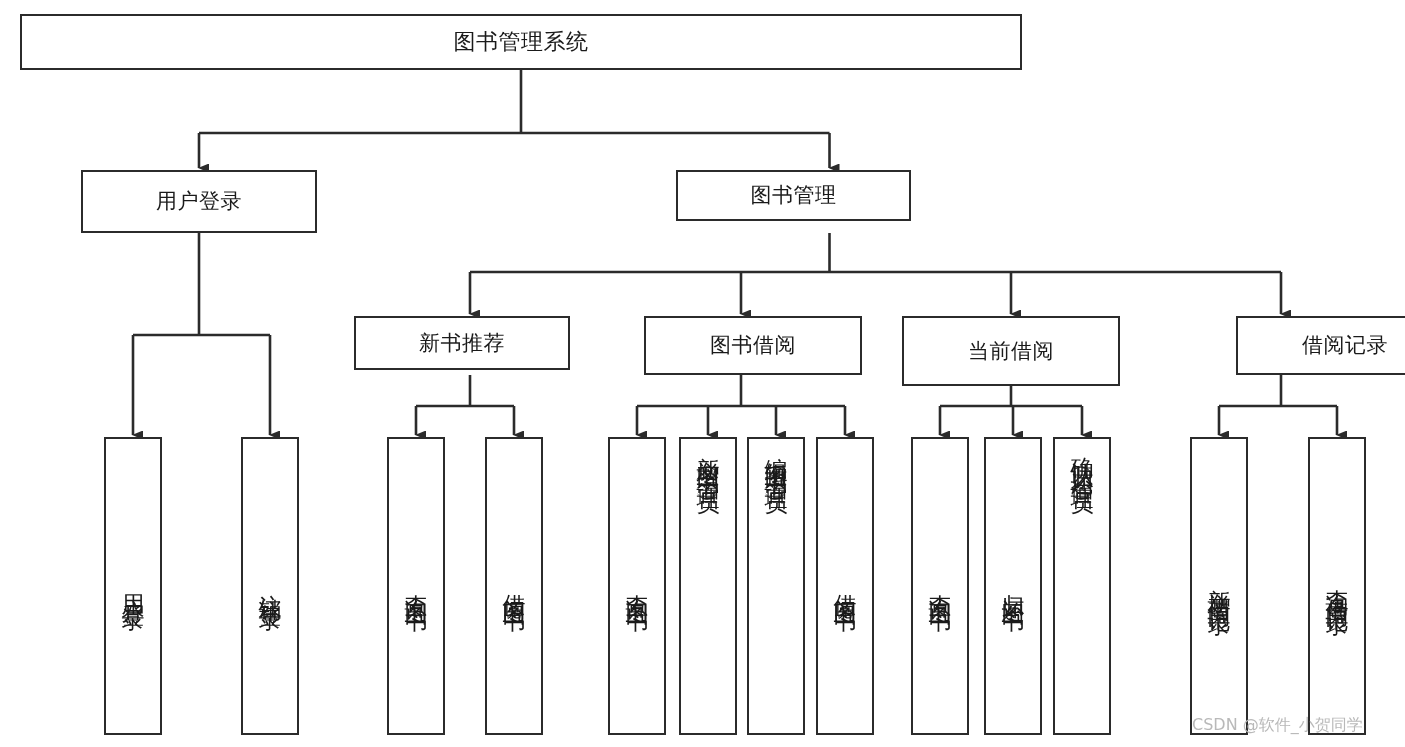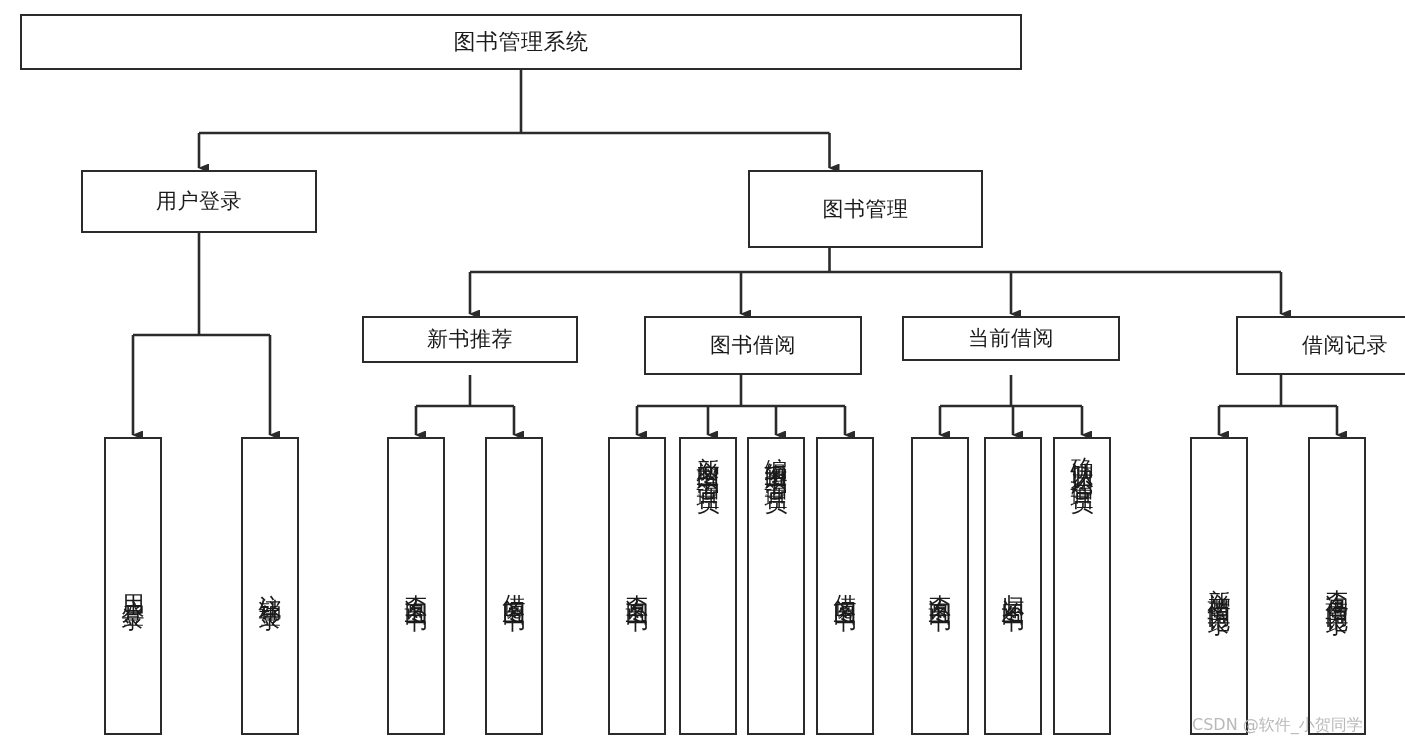--- a/index.html
+++ b/index.html
@@ -127,31 +127,31 @@
       </g>
   </svg>
 
   <div class="node root horiz" style="left: 20px; top: 14px; width: 1002px; height: 56px;">
     <span class="node-label">图书管理系统</span>
   </div>
 
   <div class="node horiz" style="left: 81px; top: 170px; width: 236px; height: 63px;">
     <span class="node-label">用户登录</span>
   </div>
-  <div class="node horiz" style="left: 748px; top: 170px; width: 235px; height: 78px;">
+  <div class="node horiz" style="left: 676px; top: 170px; width: 235px; height: 51px;">
     <span class="node-label">图书管理</span>
   </div>
 
-  <div class="node horiz" style="left: 362px; top: 316px; width: 216px; height: 47px;">
+  <div class="node horiz" style="left: 354px; top: 316px; width: 216px; height: 54px;">
     <span class="node-label">新书推荐</span>
   </div>
   <div class="node horiz" style="left: 632px; top: 316px; width: 218px; height: 59px; margin-left: 12px;">
     <span class="node-label">图书借阅</span>
   </div>
-  <div class="node horiz" style="left: 902px; top: 316px; width: 218px; height: 45px;">
+  <div class="node horiz" style="left: 902px; top: 316px; width: 218px; height: 70px;">
     <span class="node-label">当前借阅</span>
   </div>
   <div class="node horiz" style="left: 1236px; top: 316px; width: 218px; height: 59px;">
     <span class="node-label">借阅记录</span>
   </div>
 
   <div class="node leaf centered" style="left: 104px; top: 437px; width: 58px; height: 298px;">
     <span class="node-label">用户登录</span>
   </div>
   <div class="node leaf centered" style="left: 241px; top: 437px; width: 58px; height: 298px;">

